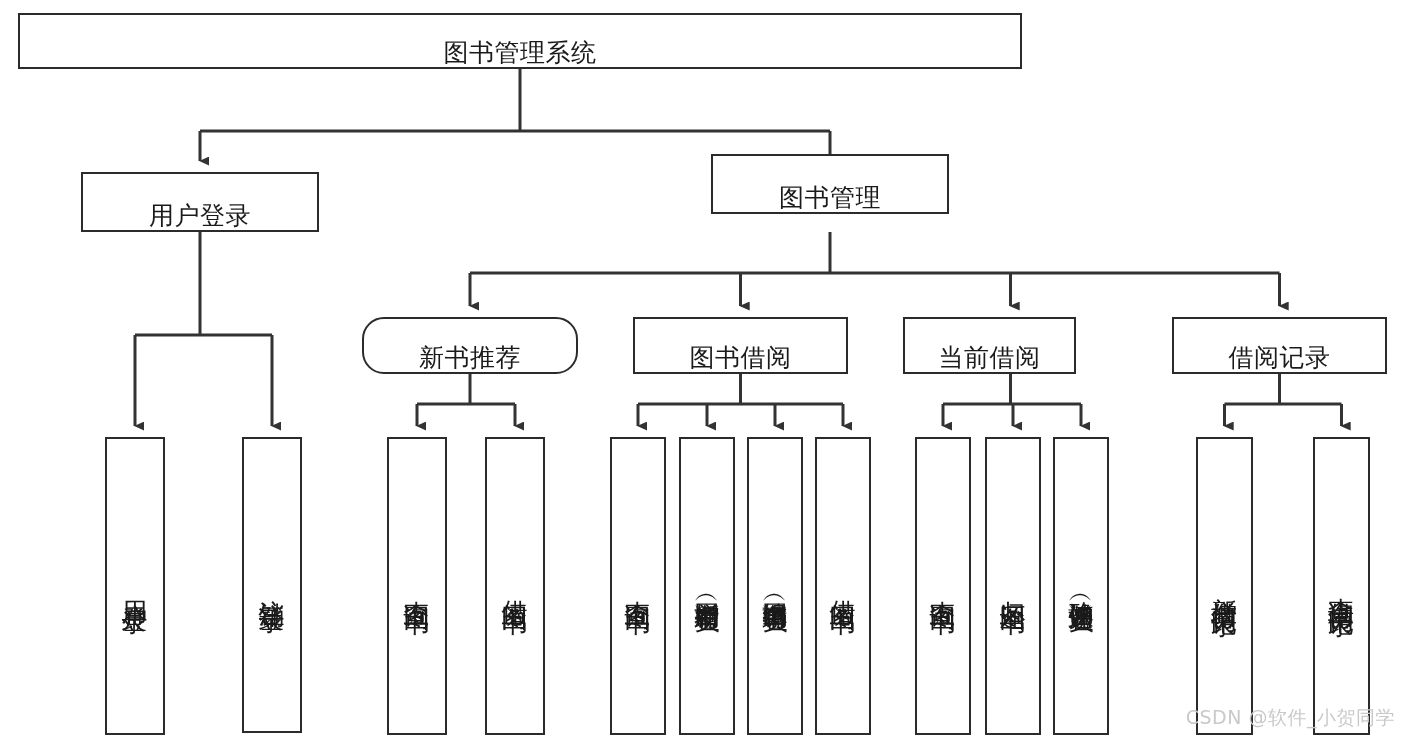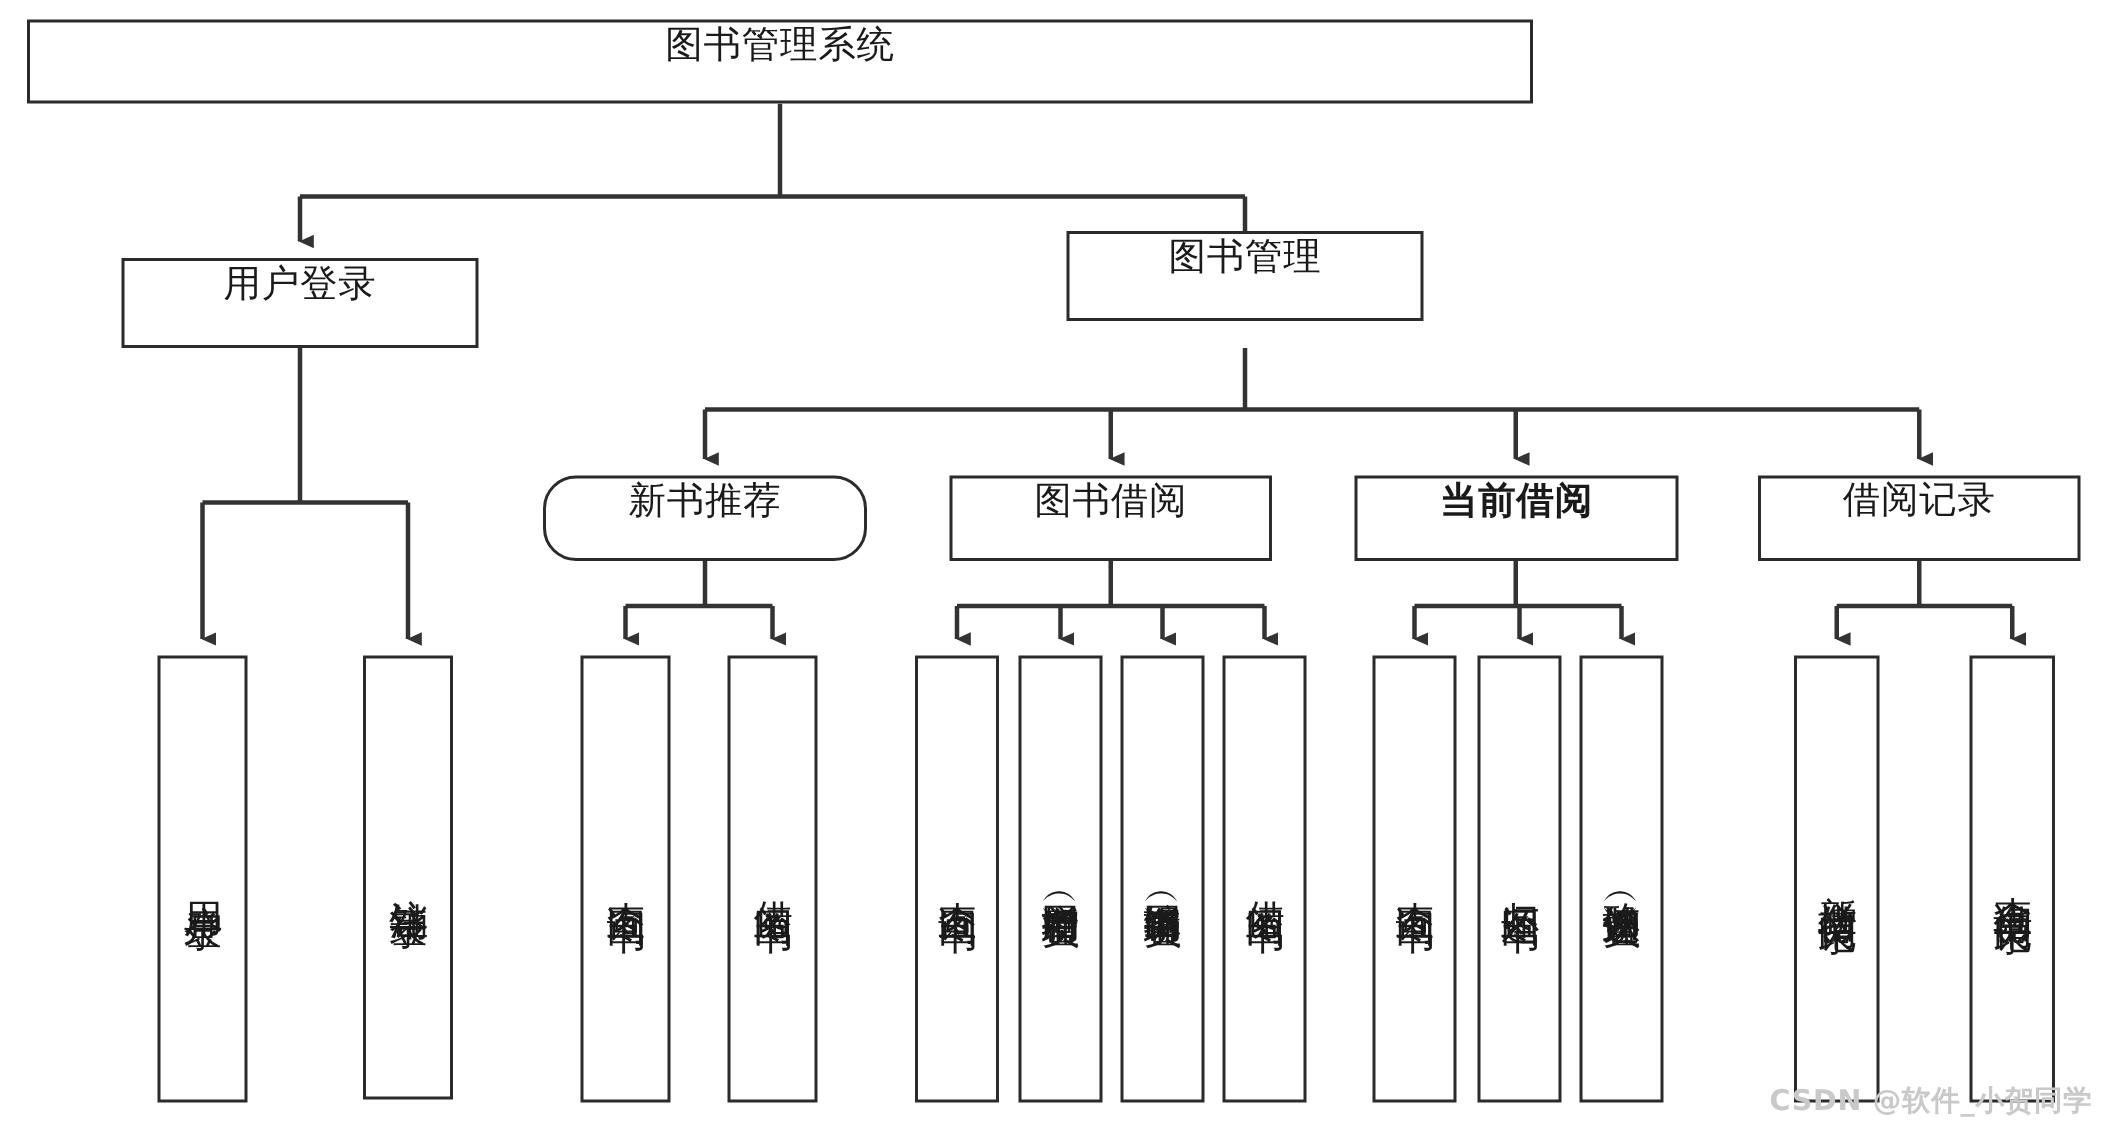--- a/index.html
+++ b/index.html
@@ -24,21 +24,21 @@
     width: 1405px;
     height: 747px;
     pointer-events: none;
   }
   .node {
     position: absolute;
     box-sizing: border-box;
     background: #ffffff;
     border: 2.5px solid #2b2b2b;
     display: flex;
-    align-items: flex-start;
+    align-items: flex-end;
     justify-content: center;
   }
   .node-label {
     color: #1a1a1a;
     text-align: center;
     line-height: 1.18;
     white-space: pre;
   }
   .node.horizontal .node-label {
     font-size: 25px;
@@ -55,27 +55,26 @@
     letter-spacing: 3px;
     line-height: 1;
   }
   .node.vertical.tight .node-label {
     letter-spacing: 1px;
     font-size: 25px;
   }
   .watermark {
     position: absolute;
     right: 10px;
-    bottom: 0;
+    bottom: 16px;
     color: #c9c9c9;
     font-size: 19px;
     letter-spacing: 0.5px;
     white-space: nowrap;
     user-select: none;
-    font-weight: bold;
   }
 </style>
 </head>
 <body>
 
 <div id="diagram-root">
   <svg class="connectors" viewBox="0 0 1405 747" xmlns="http://www.w3.org/2000/svg">
     <defs>
       <marker id="arrowhead" markerWidth="9" markerHeight="10" refX="4.5" refY="9.2" orient="auto" markerUnits="userSpaceOnUse">
         <polygon points="0,0 9,0 4.5,10" fill="#333333"></polygon>
@@ -127,21 +126,21 @@
       </div>
       <div class="node horizontal" style="left: 711px; top: 154px; width: 238px; height: 60px;">
         <span class="node-label">图书管理</span>
       </div>
       <div class="node horizontal" style="left: 362px; top: 317px; width: 216px; height: 57px; border-radius: 22px;">
         <span class="node-label">新书推荐</span>
       </div>
       <div class="node horizontal" style="left: 633px; top: 317px; width: 215px; height: 57px;">
         <span class="node-label">图书借阅</span>
       </div>
-      <div class="node horizontal" style="left: 903px; top: 317px; width: 216px; height: 57px; font-weight: bold;">
+      <div class="node horizontal" style="left: 903px; top: 317px; width: 173px; height: 57px;">
         <span class="node-label">当前借阅</span>
       </div>
       <div class="node horizontal" style="left: 1172px; top: 317px; width: 215px; height: 57px; font-family: Liberation Serif, serif;">
         <span class="node-label">借阅记录</span>
       </div>
       <div class="node vertical" style="left: 105px; top: 437px; width: 60px; height: 298px;">
         <span class="node-label">用户登录</span>
       </div>
       <div class="node vertical" style="left: 242px; top: 437px; width: 60px; height: 296px;">
         <span class="node-label">注销登录</span>

